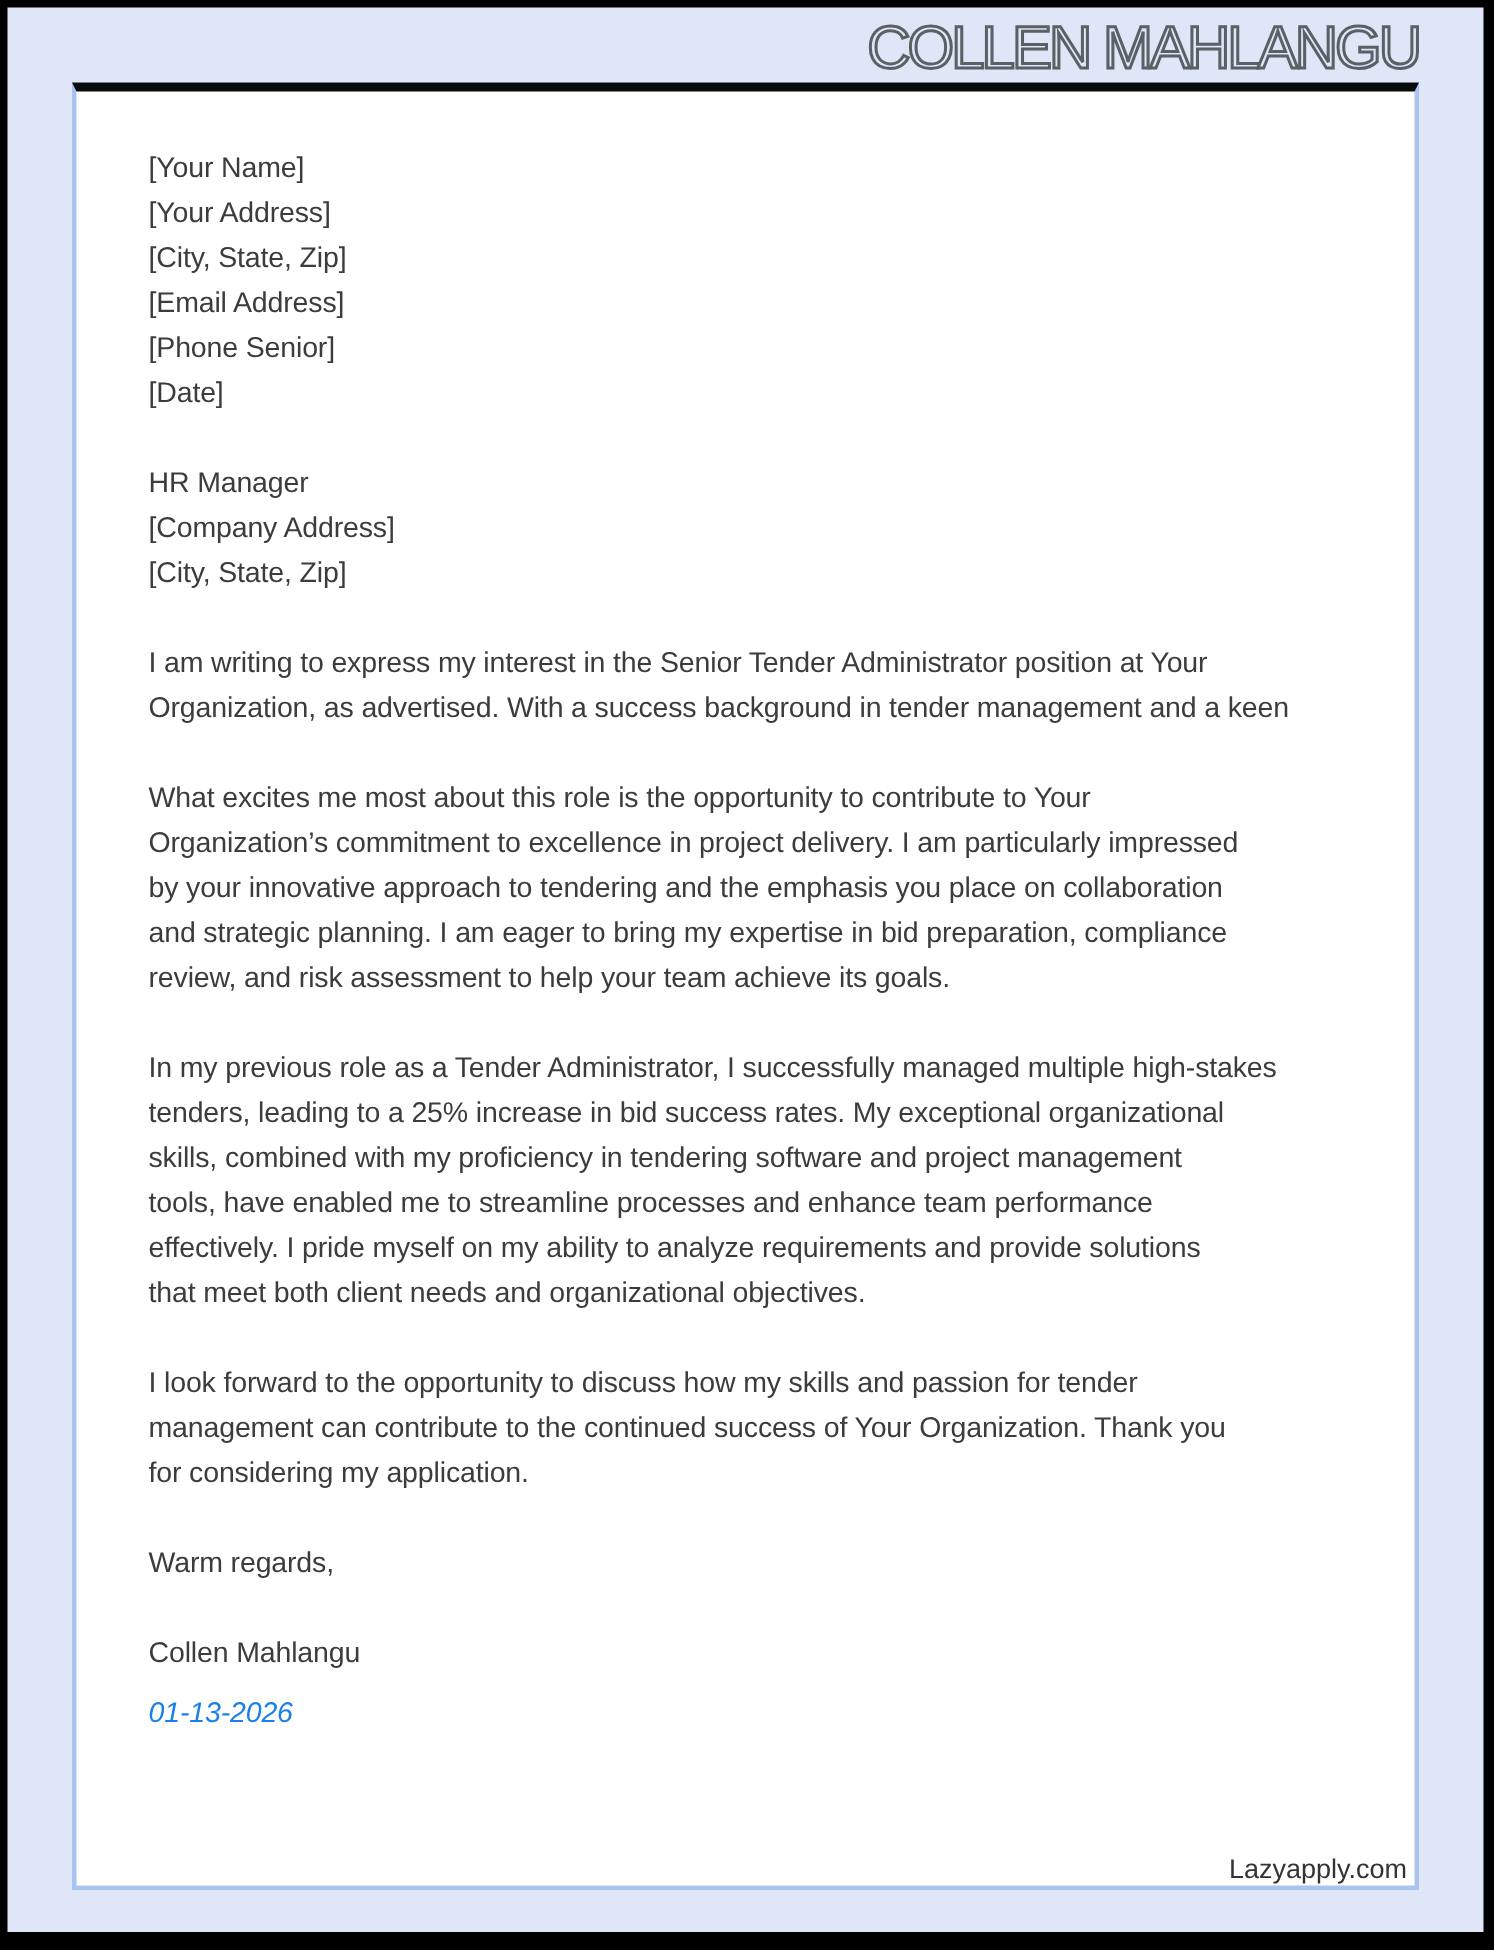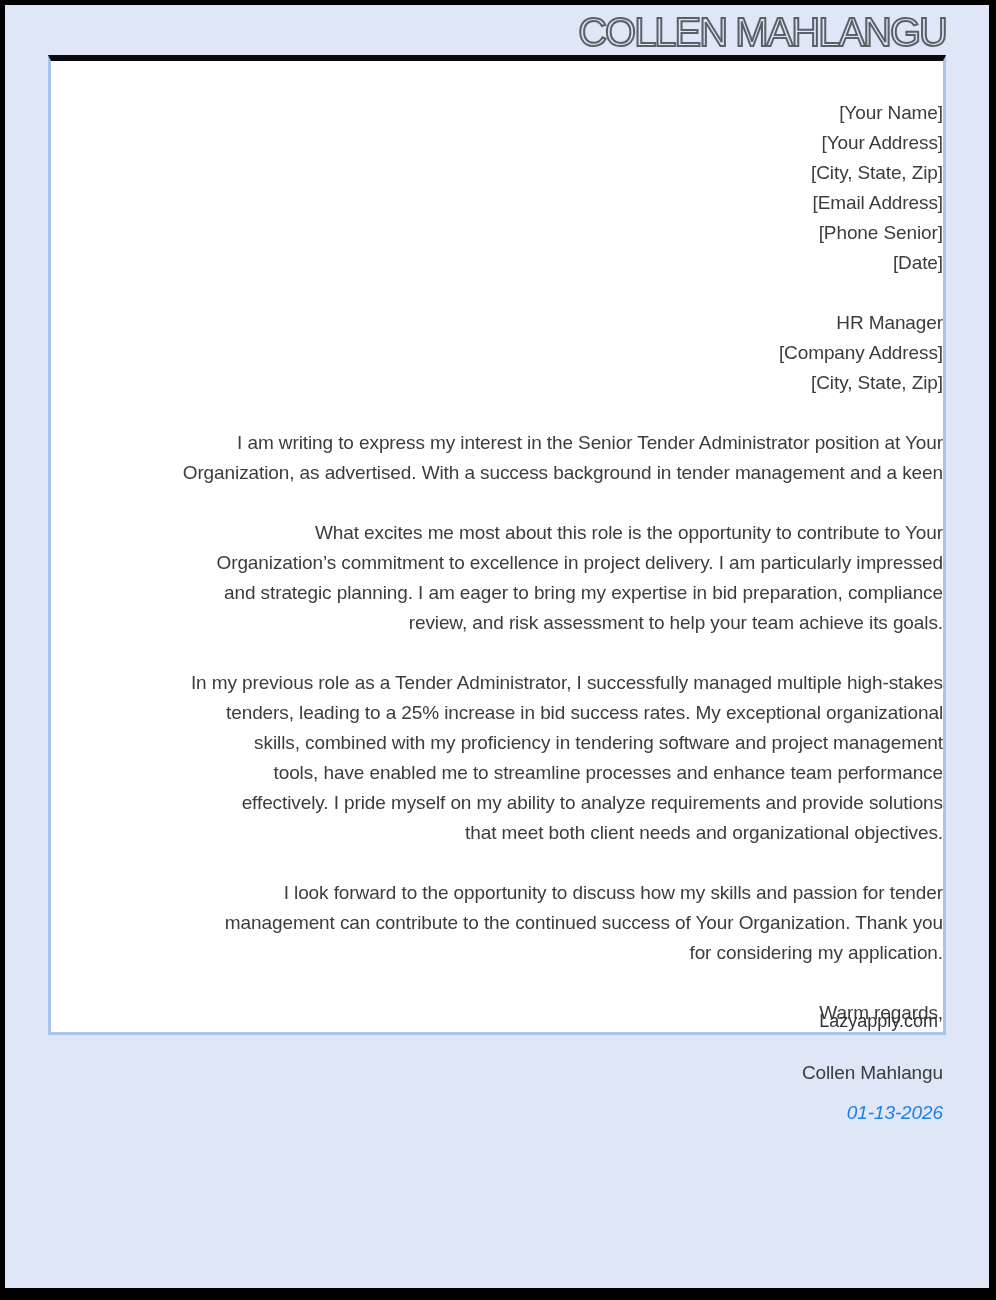--- a/index.html
+++ b/index.html
@@ -1,15 +1,15 @@
 <!DOCTYPE html>
 <html><head>
 <meta charset="utf-8">
 <style>
-  * { margin: 0; padding: 0; text-align: right; }
+  * { margin: 0; padding: 0; }
   body {
     font-family: "Liberation Sans", "DejaVu Sans", sans-serif;
     background: #444;
   }
   .frame {
     position: relative;
     width: 996px;
     height: 1300px;
     background: #000000;
     overflow: hidden;
@@ -34,21 +34,21 @@
     color: transparent;
     -webkit-text-stroke: 2px #5b6065;
     text-stroke: 2px #5b6065;
     white-space: nowrap;
   }
   .page {
     position: absolute;
     left: 43px;
     top: 50px;
     width: 898px;
-    height: 980px;
+    height: 1205px;
     box-sizing: border-box;
     background: #ffffff;
     border: 3px solid #a9c4ef;
     border-top: 6px solid #0a0a0a;
   }
   .content {
     padding: 37px 0 0 48px;
     font-size: 19px;
     letter-spacing: -0.1px;
     line-height: 30px;
@@ -103,20 +103,21 @@
 
 
         <div class="block">
             <div class="line">I am writing to express my interest in the Senior Tender Administrator position at Your</div>
             <div class="line">Organization, as advertised. With a success background in tender management and a keen</div>
           </div>
 
         <div class="block">
             <div class="line">What excites me most about this role is the opportunity to contribute to Your</div>
             <div class="line">Organization’s commitment to excellence in project delivery. I am particularly impressed</div>
+            <div class="line">by your innovative approach to tendering and the emphasis you place on collaboration</div>
             <div class="line">and strategic planning. I am eager to bring my expertise in bid preparation, compliance</div>
             <div class="line">review, and risk assessment to help your team achieve its goals.</div>
           </div>
 
         <div class="block">
             <div class="line">In my previous role as a Tender Administrator, I successfully managed multiple high-stakes</div>
             <div class="line">tenders, leading to a 25% increase in bid success rates. My exceptional organizational</div>
             <div class="line">skills, combined with my proficiency in tendering software and project management</div>
             <div class="line">tools, have enabled me to streamline processes and enhance team performance</div>
             <div class="line">effectively. I pride myself on my ability to analyze requirements and provide solutions</div>

